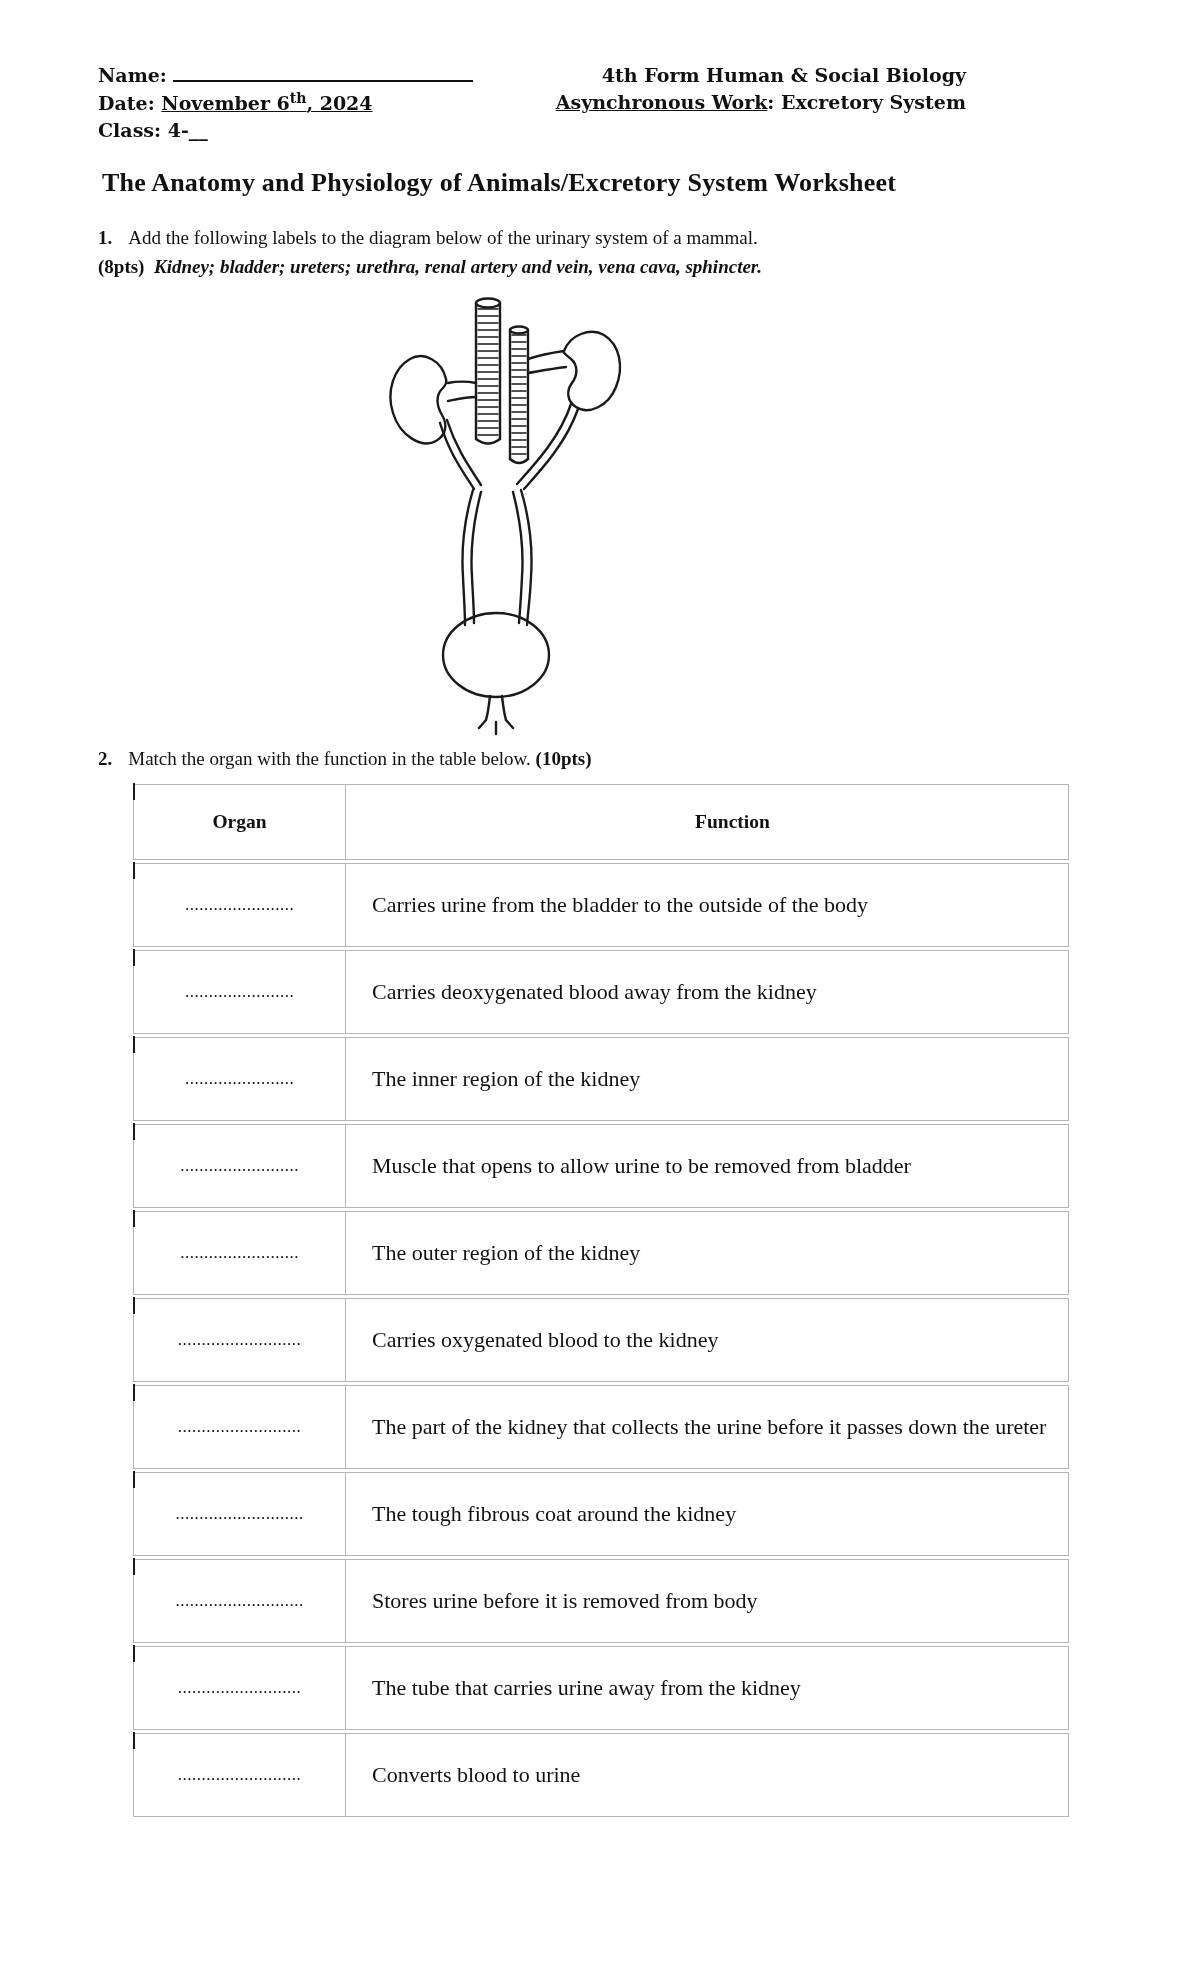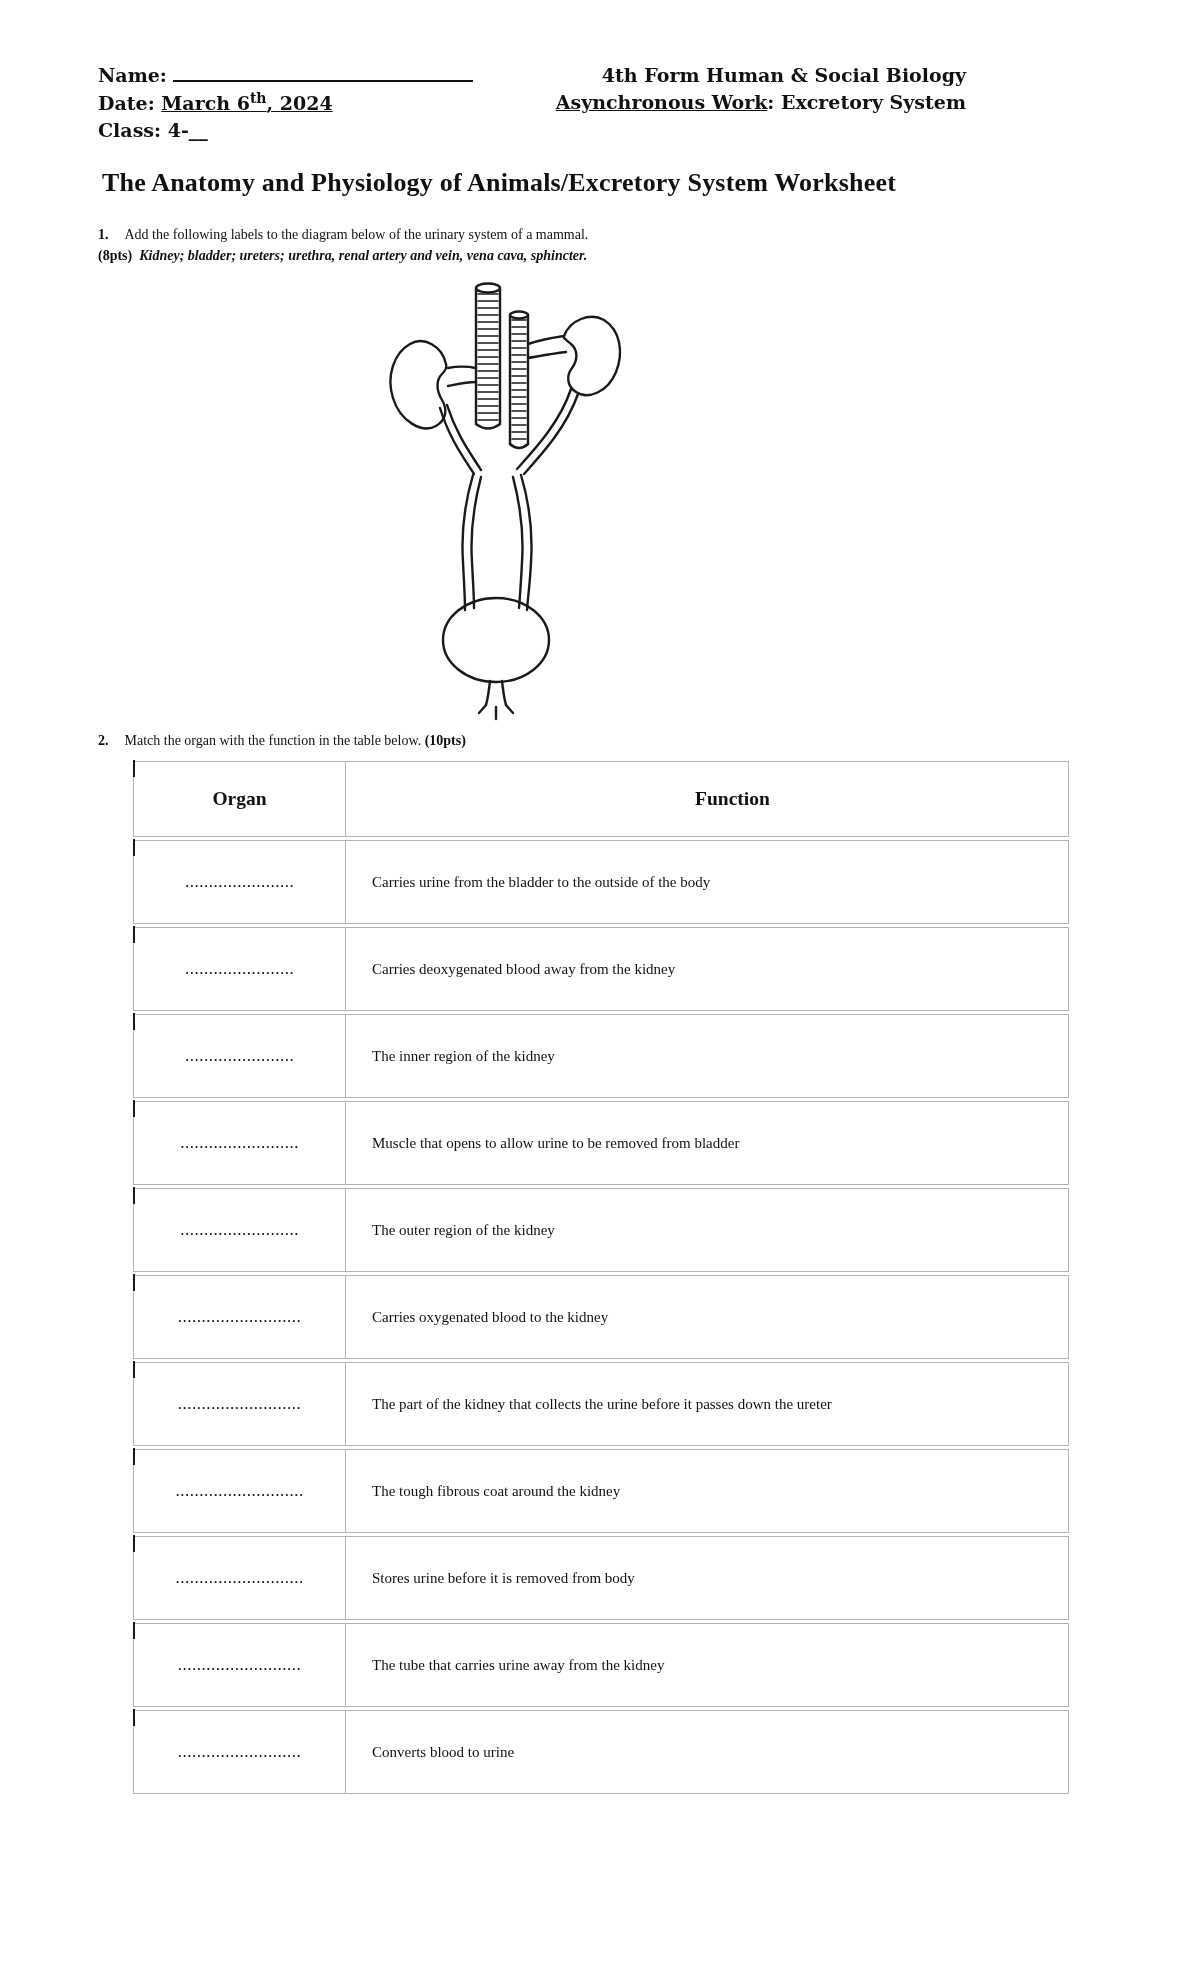--- a/index.html
+++ b/index.html
@@ -22,21 +22,21 @@
   sup { font-size:14px; }
 
   
   h1.ws-title {
     margin-top:24px; margin-left:4px;
     font-size:26px; font-weight:700; letter-spacing:0.2px;
     font-family:"Liberation Serif", serif;
   }
 
   
-  .q { margin-top:26px; font-size:14px; line-height:1.5; }
+  .q { margin-top:26px; font-size:19px; line-height:1.5; }
   .qnum { font-weight:700; margin-right:16px; }
   .pts { font-weight:700; }
   .wordbank { font-weight:700; font-style:italic; }
 
   
   .diagram-wrap { width:280px; margin:12px auto 6px; position:relative; left:-22px; }
   .diagram-wrap svg { display:block; }
 
   
   .match-table { margin-top:10px; margin-left:35px; width:936px; }
@@ -48,38 +48,38 @@
     content:""; position:absolute; left:-1px; top:-2px;
     width:2px; height:17px; background:#1b1b1b;
   }
   .t-head { min-height:76px;gap:43px; }
   .c-organ {
     width:212px; flex:0 0 212px; border-right:1px solid #b4b4b4;
     display:flex; align-items:center; justify-content:center;
   }
   .c-func {
     flex:1; display:flex; align-items:center;
-    padding:10px 18px 10px 26px; font-size:15px; line-height:1.35;
+    padding:10px 18px 10px 26px; font-size:22px; line-height:1.35;
   }
   .head { font-weight:700; font-size:19.5px; justify-content:center; }
   .dots { font-size:17px; letter-spacing:0.5px; color:#111; }
 </style>
 </head>
 <body>
 
 <div class="page">
 
   <div class="header-row">
     <div class="header-left">
       <div class="h-line gothic">
         <span>Name:</span><span class="blank-line"></span>
       </div>
       <div class="h-line gothic">
         <span>Date:</span>
-        <span class="underlined"><span>March 6</span><sup>th</sup><span>, 2024</span></span>
+        <span class="underlined"><span>November 6</span><sup>th</sup><span>, 2024</span></span>
       </div>
       <div class="h-line gothic">
         <span>Class:</span>
         <span>4-__</span>
       </div>
     </div>
     <div class="header-right">
       <div class="gothic">4th Form Human &amp; Social Biology</div>
       <div class="gothic">
         <span class="work-underline">Asynchronous Work</span><span>: Excretory System</span>

